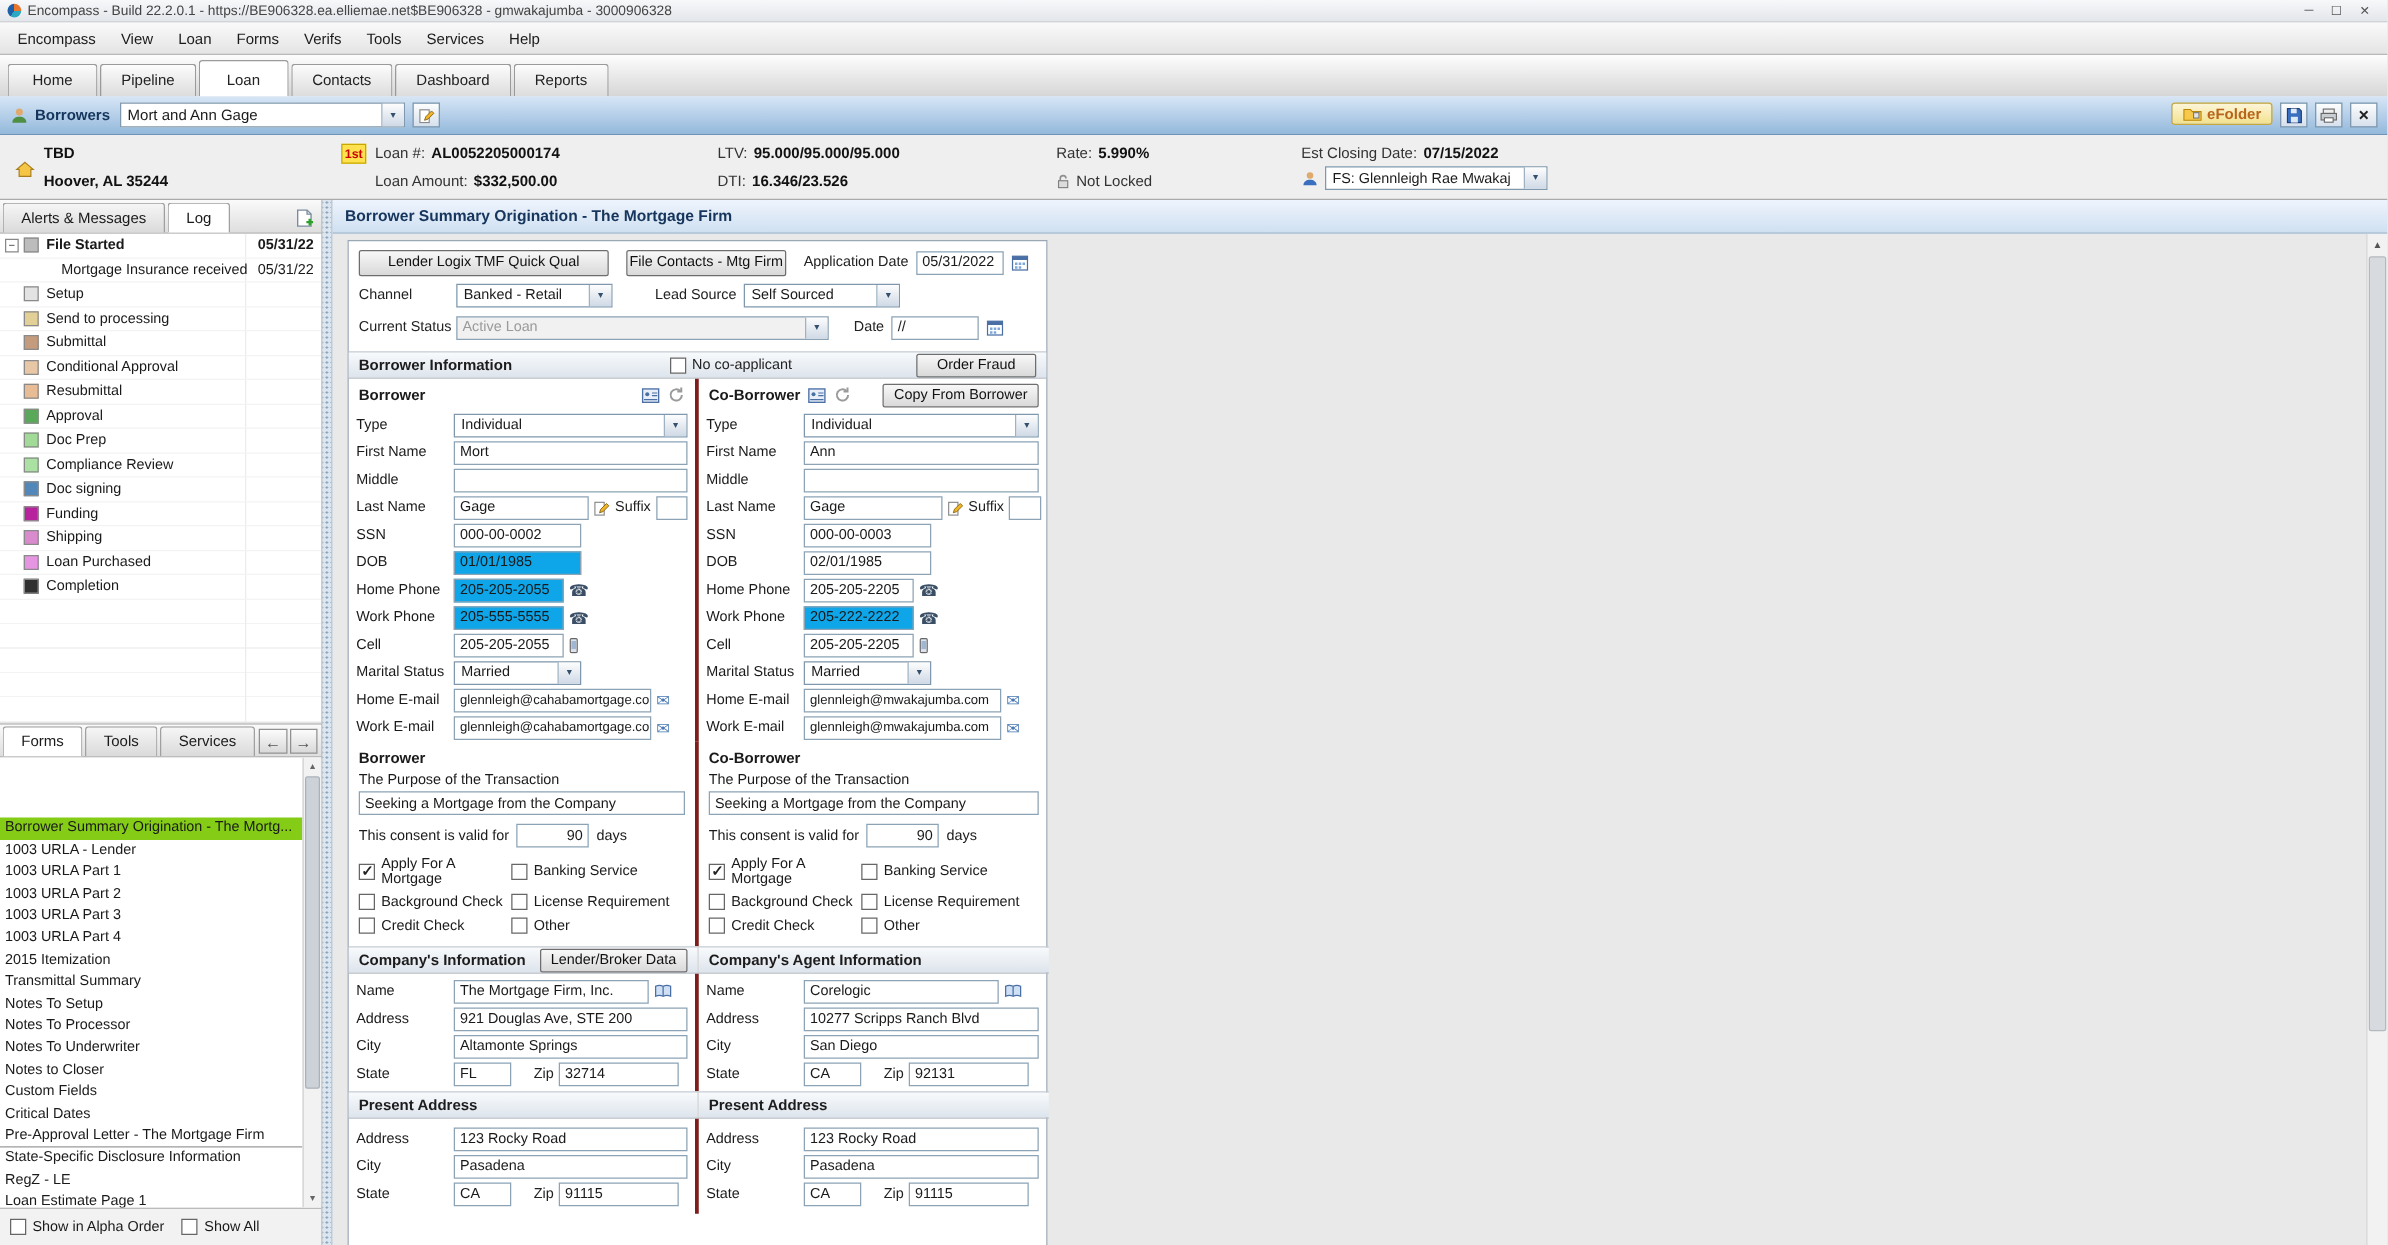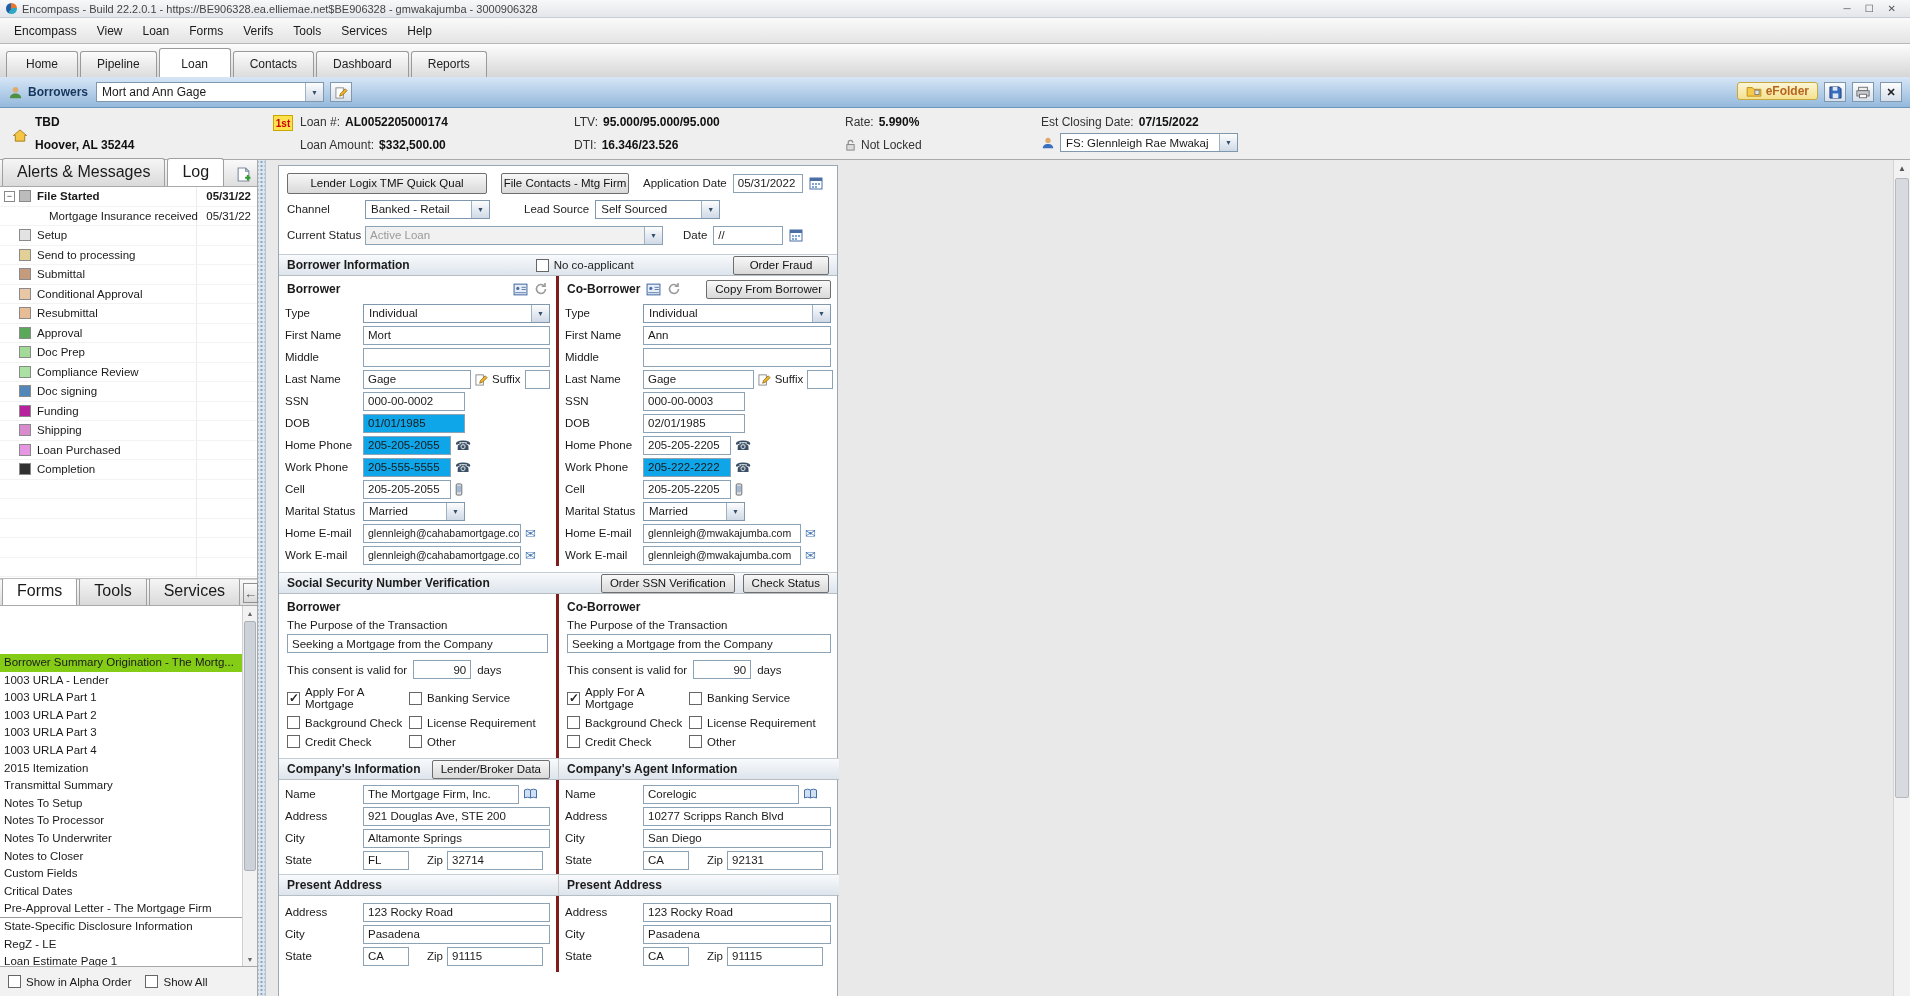--- a/index.html
+++ b/index.html
@@ -65,21 +65,21 @@
     display:flex; flex-direction:column; }
   .splitter { width:8px; flex:none; background:#dce6f0;
     background-image:radial-gradient(#8fa6ba 1px, transparent 1px); background-size:4px 4px;
     background-position:center; border-right:1px solid #b8c4d0; }
   .mainarea { flex:1; display:flex; flex-direction:column; position:relative; overflow:hidden; }
 
   
   .ptabs { height:27px; display:flex; align-items:flex-end; background:linear-gradient(#fafafa,#dedede);
     border-bottom:1px solid #a9a9a9; padding:0 2px; }
   .ptab { padding:4px 14px 5px; border:1px solid #a0a0a0; border-bottom:none; border-radius:3px 3px 0 0;
-    background:linear-gradient(#f6f6f6,#dadada); font-size:16px; margin-right:2px; }
+    background:linear-gradient(#f6f6f6,#dadada); font-size:12px; margin-right:2px; }
   .ptab.active { background:#fff; font-weight:normal; }
   .ptabs .spacer { flex:1; }
   .loglist { height:392px; background:#fff; border-bottom:1px solid #bbb; position:relative; overflow:hidden; }
   .loglist::after { content:""; position:absolute; top:0; bottom:0; left:196px; border-left:1px solid #ececec; }
   .log-row { height:19.5px; display:flex; align-items:center; padding:0 6px 0 4px; border-bottom:1px solid #f3f3f3; position:relative; z-index:1;}
   .log-row .expander { width:11px; height:11px; border:1px solid #888; background:#fff; font-size:9px; line-height:9px;
     text-align:center; margin-right:4px; visibility:hidden; flex:none; color:#333;}
   .log-row.has-expander .expander { visibility:visible; }
   .log-row .mbox { width:12px; height:12px; border:1px solid #8a8a8a; margin-right:6px; flex:none; background:#fff; }
   .log-row.indent { padding-left:34px; }
@@ -529,20 +529,23 @@
       <span class="cbrow">
         <span class="cb"></span>
         <span>Show All</span>
       </span>
     </div>
   </div>
 
   <div class="splitter"></div>
 
   <div class="mainarea">
+    <div class="formtitle">
+      <span>Borrower Summary Origination - The Mortgage Firm</span>
+    </div>
 
     <div class="maincontent">
       <div class="formpanel">
 
         <div class="toprow">
           <span class="btn" style="width:200px">Lender Logix TMF Quick Qual</span>
           <span class="btn" style="width:128px; margin-left:8px">File Contacts - Mtg Firm</span>
           <span class="lab" style="margin-left:8px">Application Date</span>
           <span class="inp" style="width:70px">05/31/2022</span>
           <span class="ico">
@@ -748,25 +751,20 @@
                 <span class="ico" style="font-size:13px;color:#4a7ab5">✉</span>
               </div>
             <div class="frow">
                 <span class="flabel">Work E-mail</span>
                 <span class="inp w-mail" style="font-size:10.5px">glennleigh@mwakajumba.com</span>
                 <span class="ico" style="font-size:13px;color:#4a7ab5">✉</span>
               </div>
           </div>
         </div>
 
-        <div class="sechdr" style="margin-top:6px">
-          <span class="t">Social Security Number Verification</span>
-          <span class="btn" style="margin-left:auto; height:19px">Order SSN Verification</span>
-          <span class="btn" style="height:19px">Check Status</span>
-        </div>
         <div class="twocol">
           <div class="col lft ssncol">
             <div class="ssnhead">Borrower</div>
             <div class="ssnlab">The Purpose of the Transaction</div>
             <div class="inp ssninp">Seeking a Mortgage from the Company</div>
             <div class="consent">
               <span>This consent is valid for</span>
               <span class="inp w-days">90</span>
               <span>days</span>
             </div>

